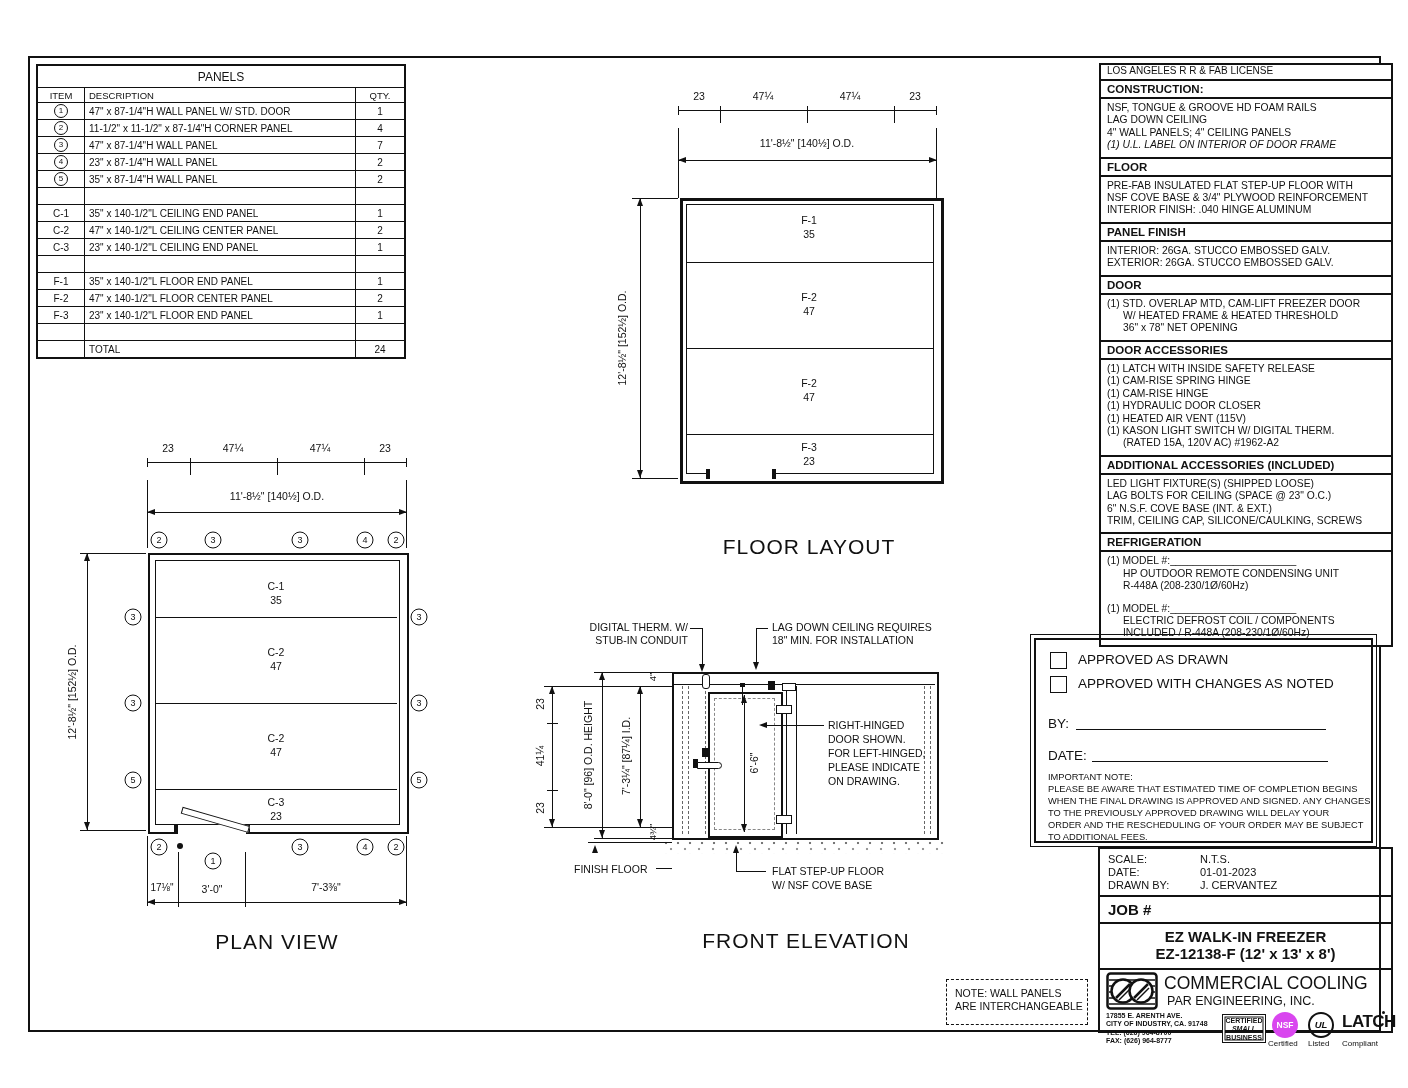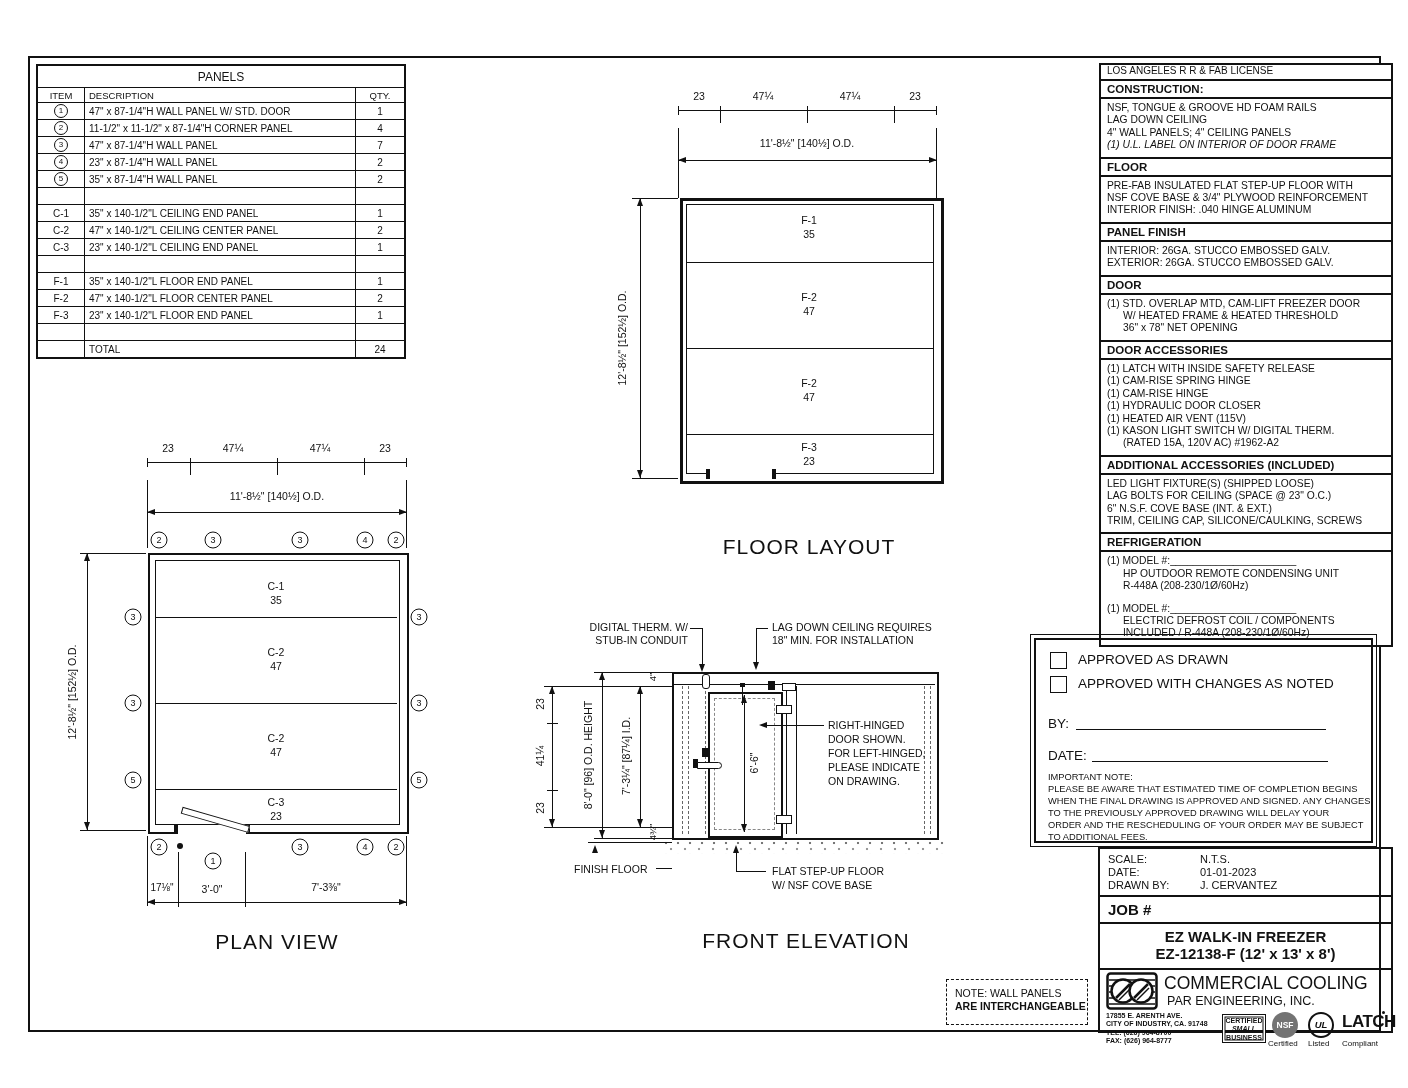--- a/index.html
+++ b/index.html
@@ -486,28 +486,28 @@
         <div>17855 E. ARENTH AVE.</div>
         <div>CITY OF INDUSTRY, CA. 91748</div>
         <div>TEL: (626) 964-8700</div>
         <div>FAX: (626) 964-8777</div>
       </div>
       <div class="abs" style="left:122px;top:44px;width:42px;height:27px;border:1.5px solid #111;box-shadow:inset 0 0 0 1.5px #fff, inset 0 0 0 2.5px #111;text-align:center;">
         <div class="b" style="font-size:7px;line-height:8.6px;margin-top:1.5px;">CERTIFIED</div>
         <div class="b" style="font-size:7px;line-height:8.6px;font-style:italic;">SMALL</div>
         <div class="b" style="font-size:7px;line-height:8.6px;">BUSINESS</div>
       </div>
-      <div class="abs" style="left:172px;top:42px;width:26px;height:26px;border-radius:50%;background:#737373;color:#fff;text-align:center;font-weight:bold;font-size:8.5px;line-height:26px;">NSF</div>
+      <div class="abs" style="left:172px;top:42px;width:26px;height:26px;border-radius:50%;background:#d946ef;color:#fff;text-align:center;font-weight:bold;font-size:8.5px;line-height:26px;">NSF</div>
       <div class="badge-lbl" style="left:168px;top:69px;">Certified</div>
       <div class="abs" style="left:208px;top:42px;width:22px;height:22px;border-radius:50%;border:2px solid #111;text-align:center;font-weight:bold;font-style:italic;font-size:9.5px;line-height:22px;">UL</div>
       <div class="badge-lbl" style="left:208px;top:69px;">Listed</div>
       <div class="abs b" style="left:242px;top:42px;font-size:17px;letter-spacing:-0.5px;">LATCH</div>
       <div class="abs" style="left:282px;top:41px;width:3px;height:3px;background:#111;border-radius:50%;"></div>
       <div class="badge-lbl" style="left:242px;top:69px;">Compliant</div>
     </div>
   </div>
 
   <div class="abs" style="left:946px;top:979px;width:140px;height:44px;border:1.5px dashed #111;">
     <div style="font-size:10.5px;margin:7px 0 0 8px;white-space:nowrap;">NOTE: WALL PANELS</div>
-    <div style="font-size:10.5px;margin:1px 0 0 8px;white-space:nowrap;font-weight:bold;">ARE INTERCHANGEABLE</div>
+    <div style="font-size:10.5px;margin:1px 0 0 8px;white-space:nowrap;">ARE INTERCHANGEABLE</div>
   </div>
 
 </div>
 
 </body></html>

